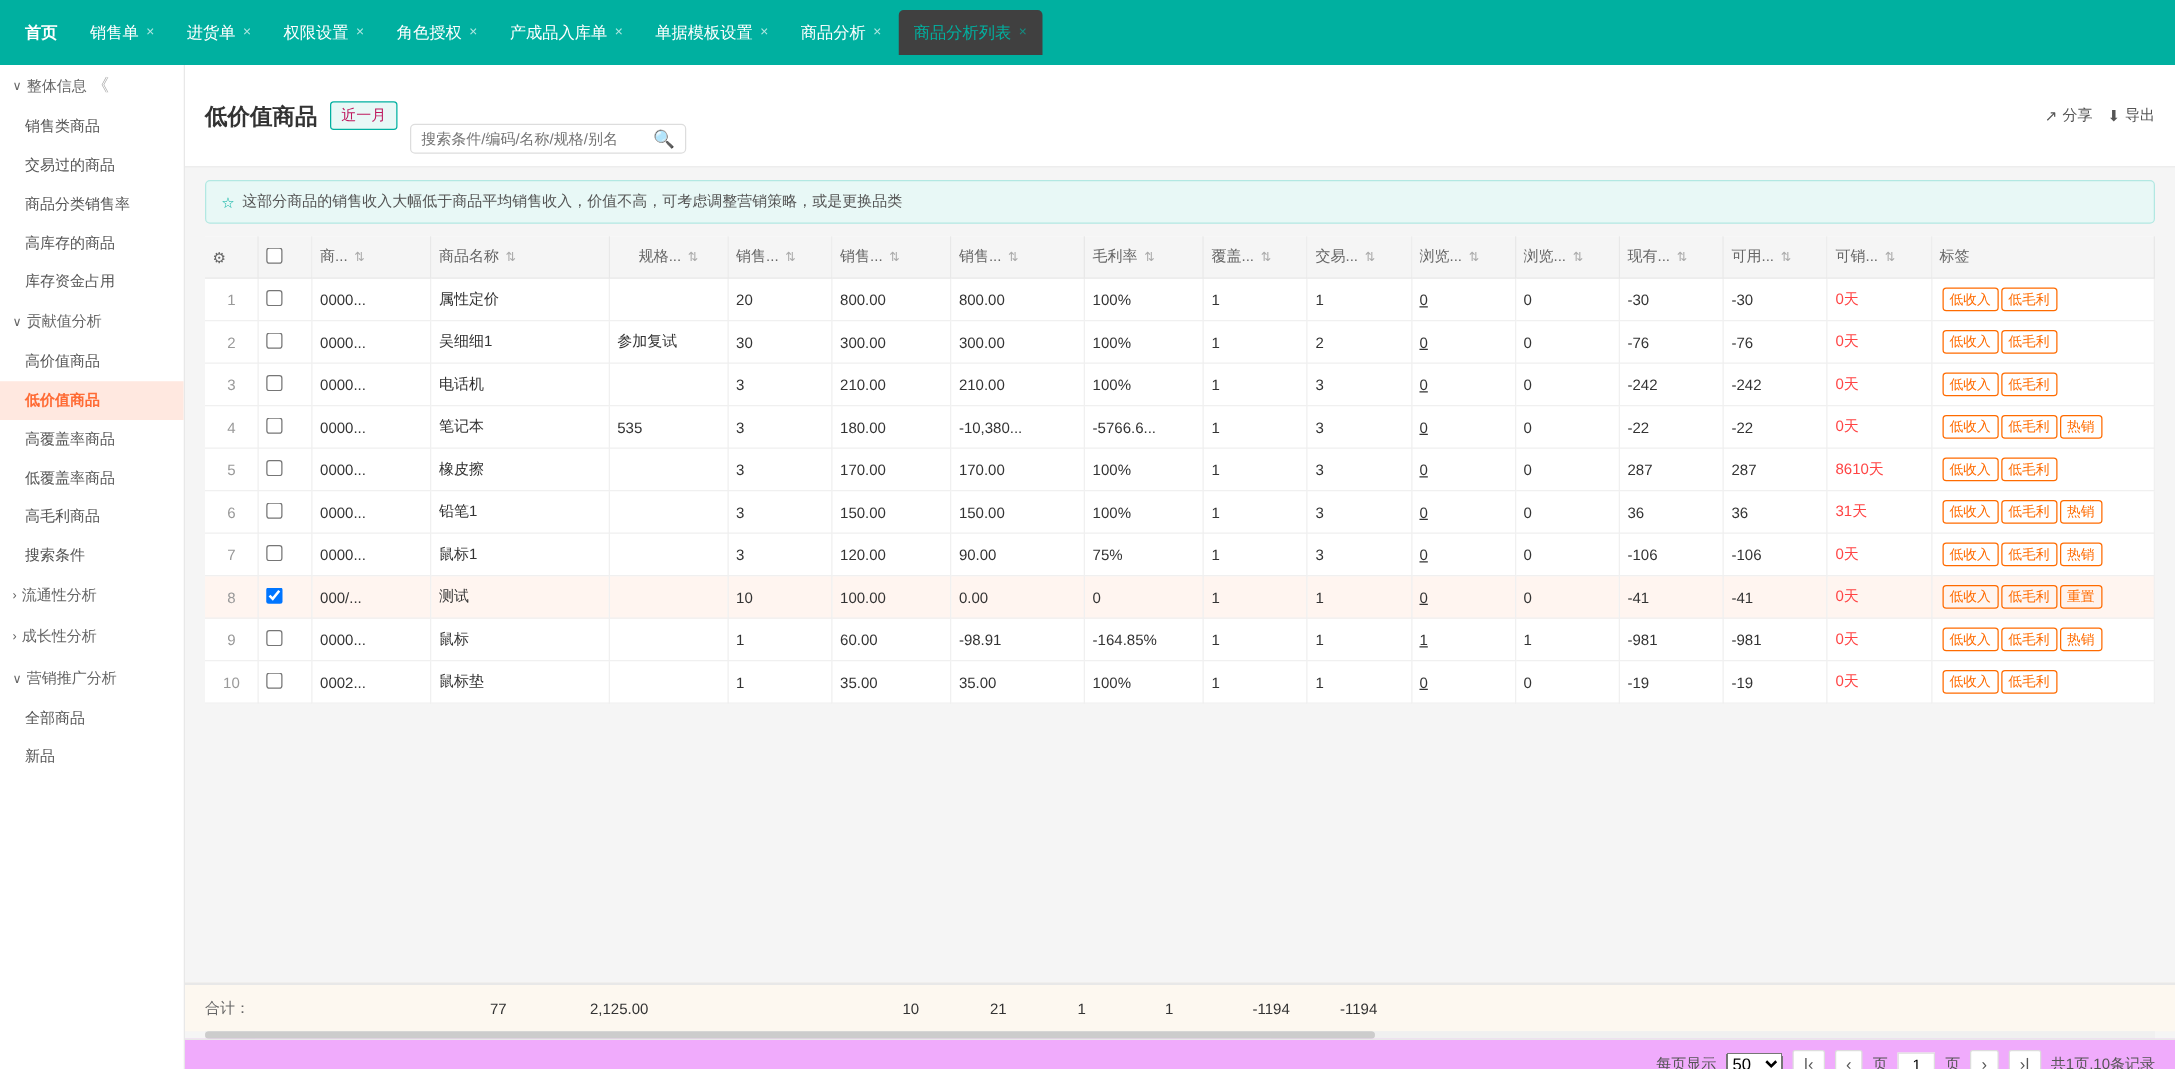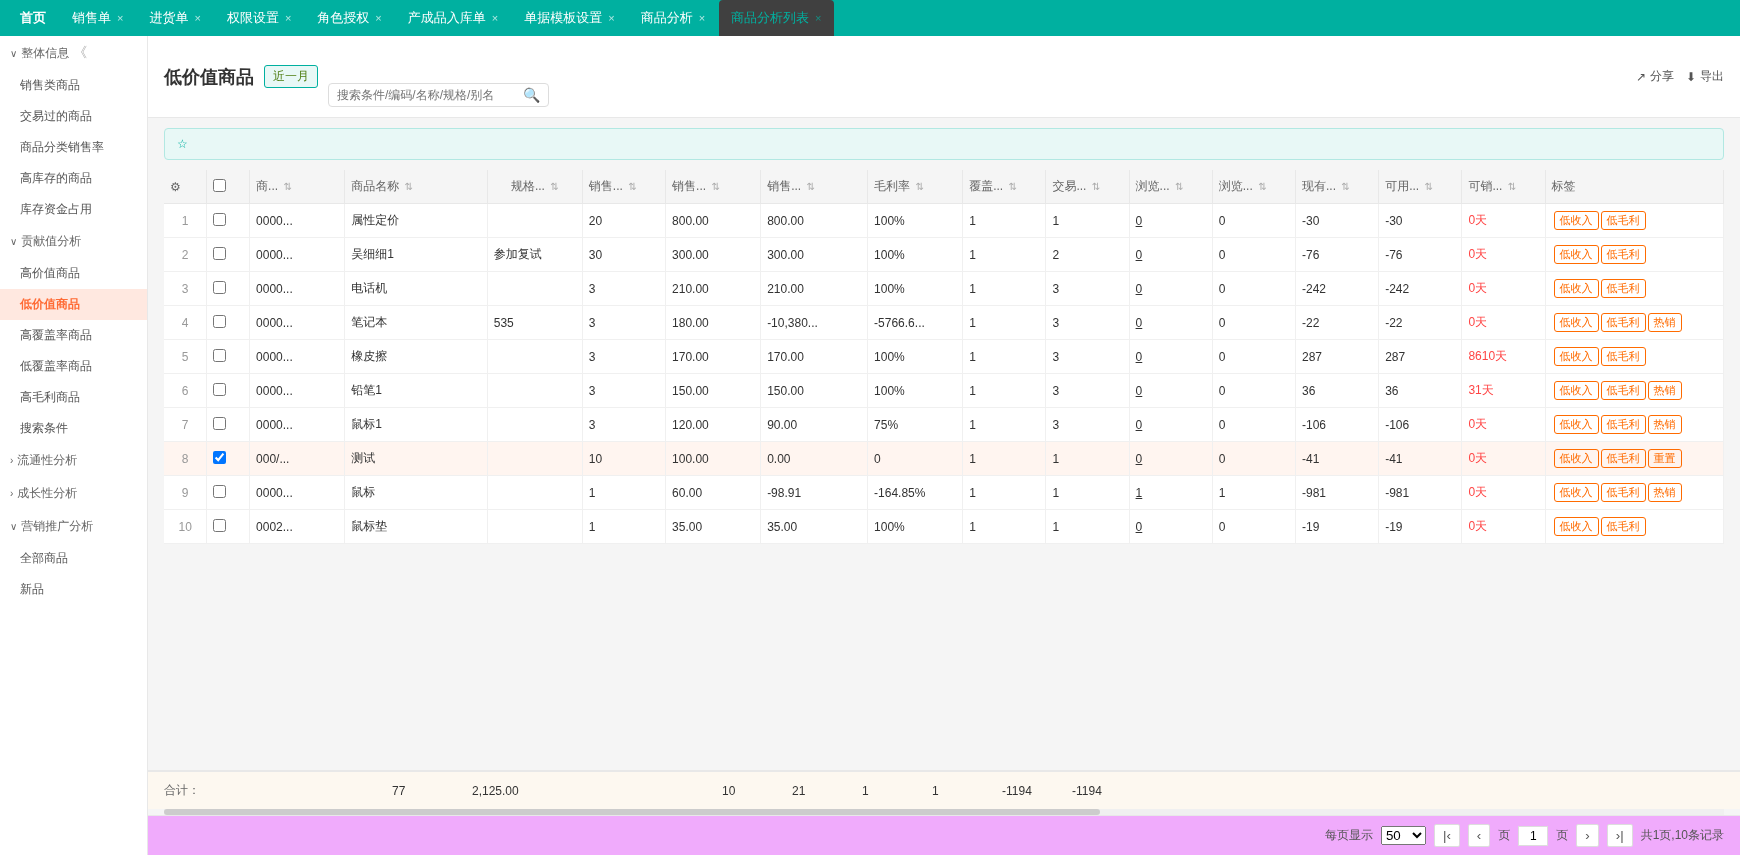--- a/index.html
+++ b/index.html
@@ -1,19 +1,19 @@
 <!DOCTYPE html>
 <html><head>
   <meta charset="utf-8">
   <style>
     * { margin: 0; padding: 0; box-sizing: border-box; }
     body { font-family: 'Microsoft YaHei', Arial, sans-serif; font-size: 12px; background: #f5f5f5; color: #333; width: 1740px; min-height: 855px; overflow-x: hidden; }
 
     
-    .top-nav { display: flex; align-items: center; background: #00b0a0; height: 36px; padding: 0 8px; gap: 2px; }
+    .top-nav { display: flex; align-items: center; background: #00b0a0; height: 52px; padding: 0 8px; gap: 2px; }
     .nav-item { color: #fff; padding: 0 12px; height: 36px; display: flex; align-items: center; cursor: pointer; font-size: 13px; white-space: nowrap; }
     .nav-item.active { background: #404040; color: #00b0a0; border-radius: 4px 4px 0 0; }
     .nav-item .close-x { margin-left: 6px; font-size: 11px; opacity: 0.7; }
     .nav-home { font-weight: bold; }
 
     
     .main-layout { display: flex; height: calc(855px - 36px); }
 
     
     .sidebar { width: 148px; background: #fff; border-right: 1px solid #e8e8e8; overflow-y: auto; flex-shrink: 0; }
@@ -21,21 +21,21 @@
     .sidebar-group-title .arrow { margin-right: 4px; font-size: 10px; }
     .sidebar-item { padding: 7px 12px 7px 20px; font-size: 12px; color: #555; cursor: pointer; }
     .sidebar-item.active { background: #ffe8e0; color: #ff6b35; font-weight: bold; }
 
     
     .content { flex: 1; display: flex; flex-direction: column; overflow: hidden; background: #f5f5f5; }
 
     
     .page-header { display: flex; align-items: center; padding: 10px 16px; background: #fff; border-bottom: 1px solid #e8e8e8; gap: 10px; }
     .page-title { font-size: 18px; font-weight: bold; color: #333; }
-    .filter-tag { background: #e8f8f6; color: #4d7c0f; border: 1px solid #00b0a0; border-radius: 3px; padding: 2px 8px; font-size: 12px; cursor: pointer; }
+    .filter-tag { background: #e8f8f6; color: #be185d; border: 1px solid #00b0a0; border-radius: 3px; padding: 2px 8px; font-size: 12px; cursor: pointer; }
     .search-box { display: flex; align-items: center; border: 1px solid #ddd; border-radius: 4px; padding: 3px 8px; gap: 6px; flex: 0 0 220px; margin-top: 37px; }
     .search-box input { border: none; outline: none; font-size: 12px; color: #999; width: 180px; background: transparent; }
     .search-icon { color: #00b0a0; font-size: 14px; cursor: pointer; }
     .header-actions { margin-left: auto; display: flex; gap: 12px; }
     .action-btn { display: flex; align-items: center; gap: 4px; color: #555; cursor: pointer; font-size: 12px; }
 
     
     .alert-bar { background: #e8f8f6; border: 1px solid #b2e8e2; margin: 10px 16px 0 16px; border-radius: 4px; padding: 8px 12px; font-size: 12px; color: #555; display: flex; align-items: center; gap: 6px; }
     .alert-icon { color: #00b0a0; }
 
@@ -148,20 +148,21 @@
         </div>
         <div class="action-btn">
           <span>⬇</span>
           <span>导出</span>
         </div>
       </div>
     </div>
 
     <div class="alert-bar">
       <span class="alert-icon">☆</span>
+      <span>这部分商品的销售收入大幅低于商品平均销售收入，价值不高，可考虑调整营销策略，或是更换品类</span>
     </div>
 
     <div class="table-area">
       <table>
         <thead>
           <tr>
             <th style="width:36px;"><span>⚙</span></th>
             <th style="width:36px;"><input type="checkbox" style=""></th>
             <th style="width:80px;">商... <span class="sort-icon">⇅</span></th>
             <th style="width:120px;">商品名称 <span class="sort-icon">⇅</span></th>

